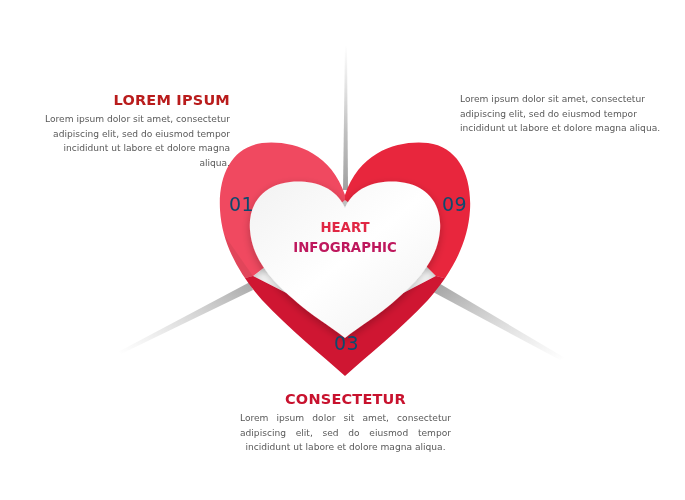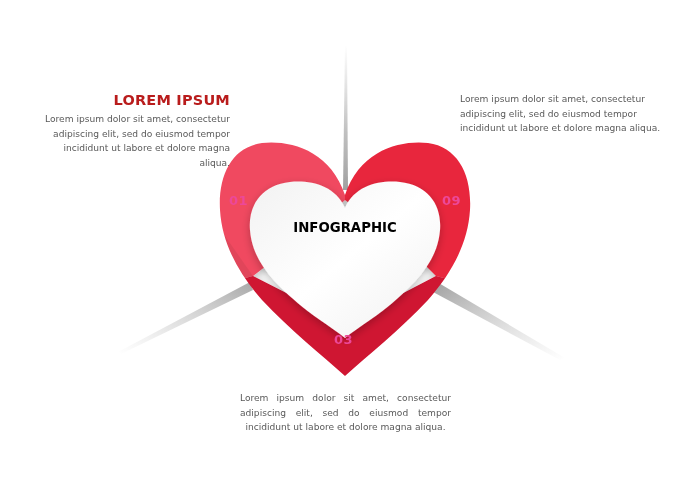--- a/index.html
+++ b/index.html
@@ -23,24 +23,24 @@
   .b2 { left: 460px; top: 92px; width: 215px; text-align: left; }
   .b2 .title { color: #d8183a; }
   .b3 { left: 240px; top: 391px; width: 211px; text-align: center; }
   .b3 .title { color: #c8122e; }
   .b3 .body { text-align: justify; text-align-last: center; }
   .center-text {
     position: absolute; left: 270px; top: 218px; width: 150px; text-align: center;
     font-family: "DejaVu Sans", sans-serif; font-weight: bold; font-size: 13.3px; line-height: 20px;
   }
   .center-text .c1 { color: #e02744; }
-  .center-text .c2, .center-text .c3 { color: #000000; }
+  .center-text .c2, .center-text .c3 { color: #be185d; }
   .num {
-    position: absolute; color: #ec4899; font-family: "DejaVu Sans", sans-serif;
-    font-weight: bold; font-size: 13px; letter-spacing: 0.5px;
+    position: absolute; color: #0c4a6e; font-family: "DejaVu Sans", sans-serif;
+    font-weight: normal; font-size: 19px; letter-spacing: 0.5px;
   }
 </style>
 </head>
 <body>
 
 <svg class="canvas" viewBox="0 0 685 500" xmlns="http://www.w3.org/2000/svg">
   <defs>
     <linearGradient id="gv" x1="0" y1="0" x2="0" y2="1">
       <stop offset="0" stop-color="#b8b8b8" stop-opacity="0"></stop>
       <stop offset="0.6" stop-color="#b0b0b0" stop-opacity="0.8"></stop>
@@ -93,27 +93,29 @@
   </g>
 
   <path filter="url(#sh)" d="M345 208 C335 185 310 180 290 182 C262 185 248 205 250 230 C252 258 270 278 292 298 C312 316 330 326 345 338 C360 326 378 316 398 298 C420 278 438 258 440 230 C442 205 428 185 400 182 C380 180 355 185 345 208 Z" fill="url(#inner)"></path>
 </svg>
 
 <div class="num" style="left:229px; top:193px;">01</div>
 <div class="num" style="left:442px; top:193px;">09</div>
 <div class="num" style="left:334px; top:332px;">03</div>
 
 <div class="center-text">
+  <div class="c1">HEART</div>
   <div class="c2">INFOGRAPHIC</div>
 </div>
 
 <div class="block b1">
   <div class="title">LOREM IPSUM</div>
   <p class="body">Lorem ipsum dolor sit amet, consectetur adipiscing elit, sed do eiusmod tempor incididunt ut labore et dolore magna aliqua.</p>
 </div>
 
 <div class="block b2">
   <p class="body">Lorem ipsum dolor sit amet, consectetur adipiscing elit, sed do eiusmod tempor incididunt ut labore et dolore magna aliqua.</p>
 </div>
 
 <div class="block b3">
+  <div class="title">CONSECTETUR</div>
   <p class="body">Lorem ipsum dolor sit amet, consectetur adipiscing elit, sed do eiusmod tempor incididunt ut labore et dolore magna aliqua.</p>
 </div>
 
 </body></html>

